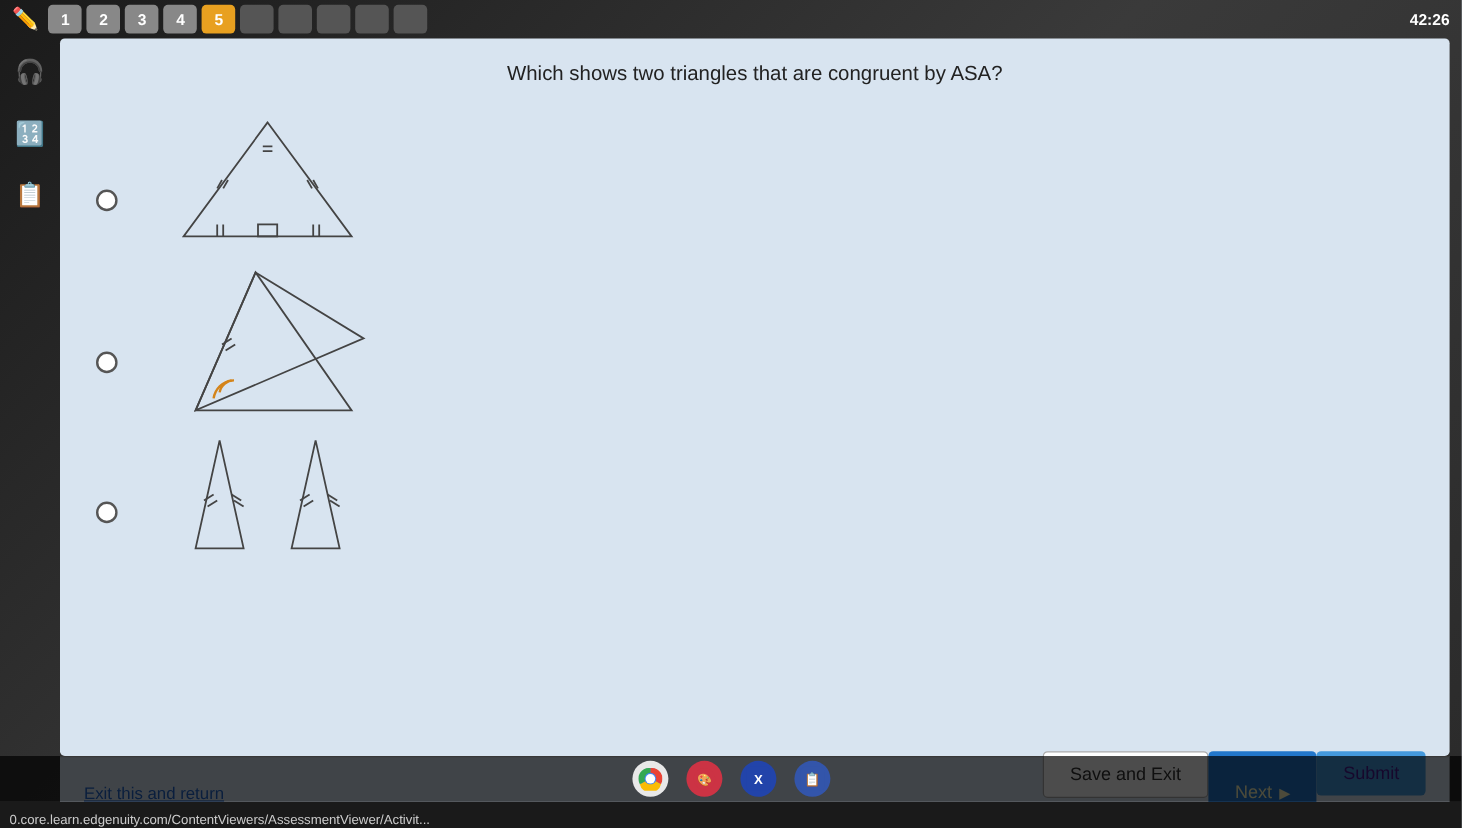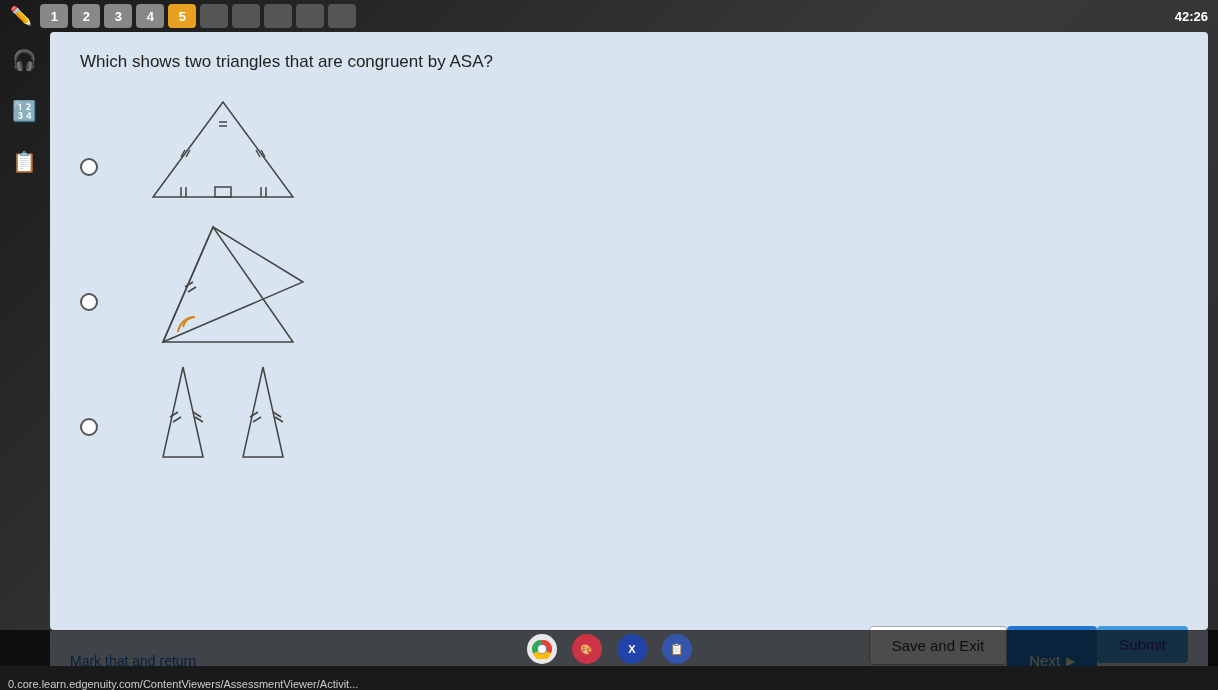--- a/index.html
+++ b/index.html
@@ -106,20 +106,21 @@
       border-radius: 4px;
       padding: 20px 30px;
       overflow: hidden;
     }
 
     .question-text {
       font-size: 17px;
       color: #222;
       margin-bottom: 20px;
       font-weight: normal;
+      text-align: center;
     }
 
     .options-container {
       display: flex;
       flex-direction: column;
       gap: 10px;
     }
 
     .option-row {
       display: flex;
@@ -209,22 +210,22 @@
 
     
     .url-bar {
       position: absolute;
       bottom: 0;
       left: 0;
       right: 0;
       height: 22px;
       background: #1a1a1a;
       display: flex;
-      align-items: flex-start;
-      padding: 12px 8px;
+      align-items: flex-end;
+      padding: 0 8px;
     }
 
     .url-text {
       color: #ccc;
       font-size: 11px;
     }
 
     
     .taskbar {
       position: absolute;
@@ -358,21 +359,21 @@
           <line x1="160" y1="50" x2="168" y2="55" stroke="#444" stroke-width="1.5"></line>
           <line x1="162" y1="55" x2="170" y2="60" stroke="#444" stroke-width="1.5"></line>
         </svg>
       </div>
     </div>
 
   </div>
 </div>
 
 <div class="bottom-bar">
-  <a class="mark-return-link">Mark that and return</a>
+  <a class="mark-return-link">Exit this and return</a>
   <div class="bottom-buttons">
     <button class="btn-save">Save and Exit</button>
     <button class="btn-next">Next</button>
     <button class="btn-submit">Submit</button>
   </div>
 </div>
 
 <div class="taskbar">
   <div class="taskbar-icon chrome">
     <svg width="20" height="20" viewBox="0 0 20 20">

